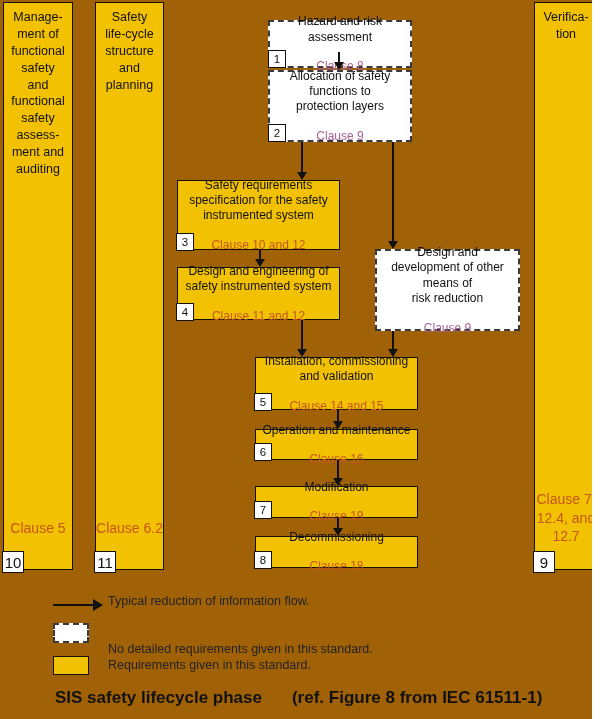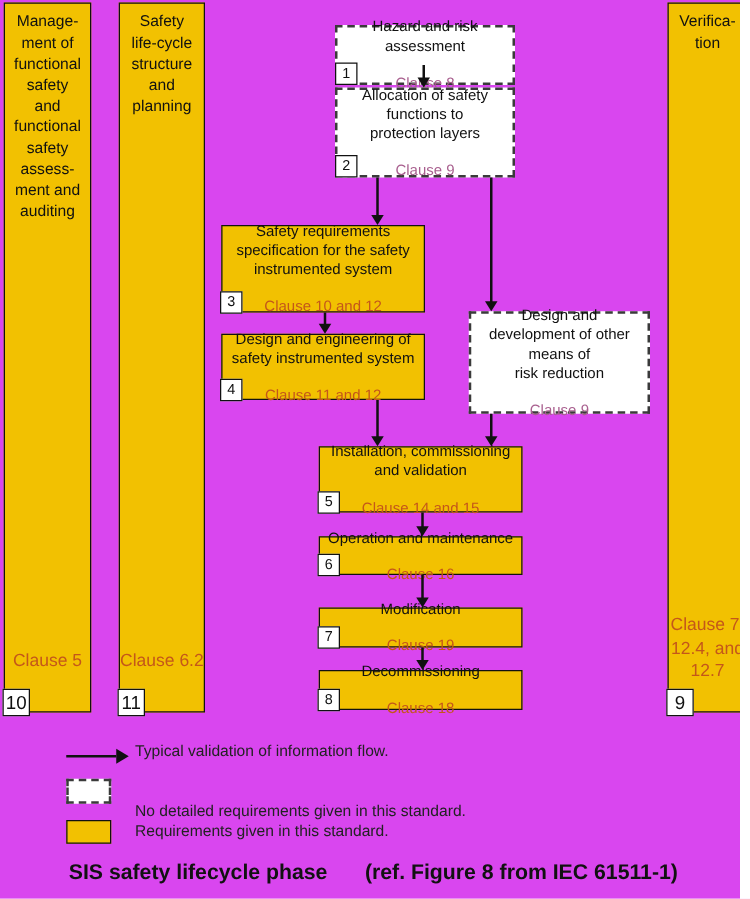--- a/index.html
+++ b/index.html
@@ -1,17 +1,17 @@
 <!DOCTYPE html>
 <html><head>
 <meta charset="utf-8">
 <style>
   html,body { margin:0; padding:0; background:#fff; }
   #canvas {
-    position:relative; width:592px; height:719px; background:#d946ef;
+    position:relative; width:592px; height:719px; background:#a16207;
     font-family:"Liberation Sans","DejaVu Sans",sans-serif; color:#1a1a1a;
     overflow:hidden;
   }
   
   .col {
     position:absolute; top:2px; height:568px;
     background:#F2C101; border:1px solid #111;
     box-sizing:border-box; text-align:center;
   }
   .col-title {
@@ -201,21 +201,21 @@
 
   <div class="vline" style="left:337px; top:460px; height:20px;"></div>
   <div class="arrow-down" style="left:333px; top:478px;"></div>
 
   <div class="vline" style="left:337px; top:518px; height:12px;"></div>
   <div class="arrow-down" style="left:333px; top:528px;"></div>
 
   <div class="legend-row" style="top:597px;">
     <div class="legend-line"></div>
     <div class="legend-arrowhead"></div>
-    <div class="legend-label">Typical validation of information flow.</div>
+    <div class="legend-label">Typical reduction of information flow.</div>
   </div>
   <div class="legend-row" style="top:625px;">
     <div class="legend-dashedbox"></div>
     <div class="legend-label" style="top:1px;margin-top:16px;">No detailed requirements given in this standard.</div>
   </div>
   <div class="legend-row" style="top:658px;">
     <div class="legend-yellowbox"></div>
     <div class="legend-label" style="top:0px;">Requirements given in this standard.</div>
   </div>
 

